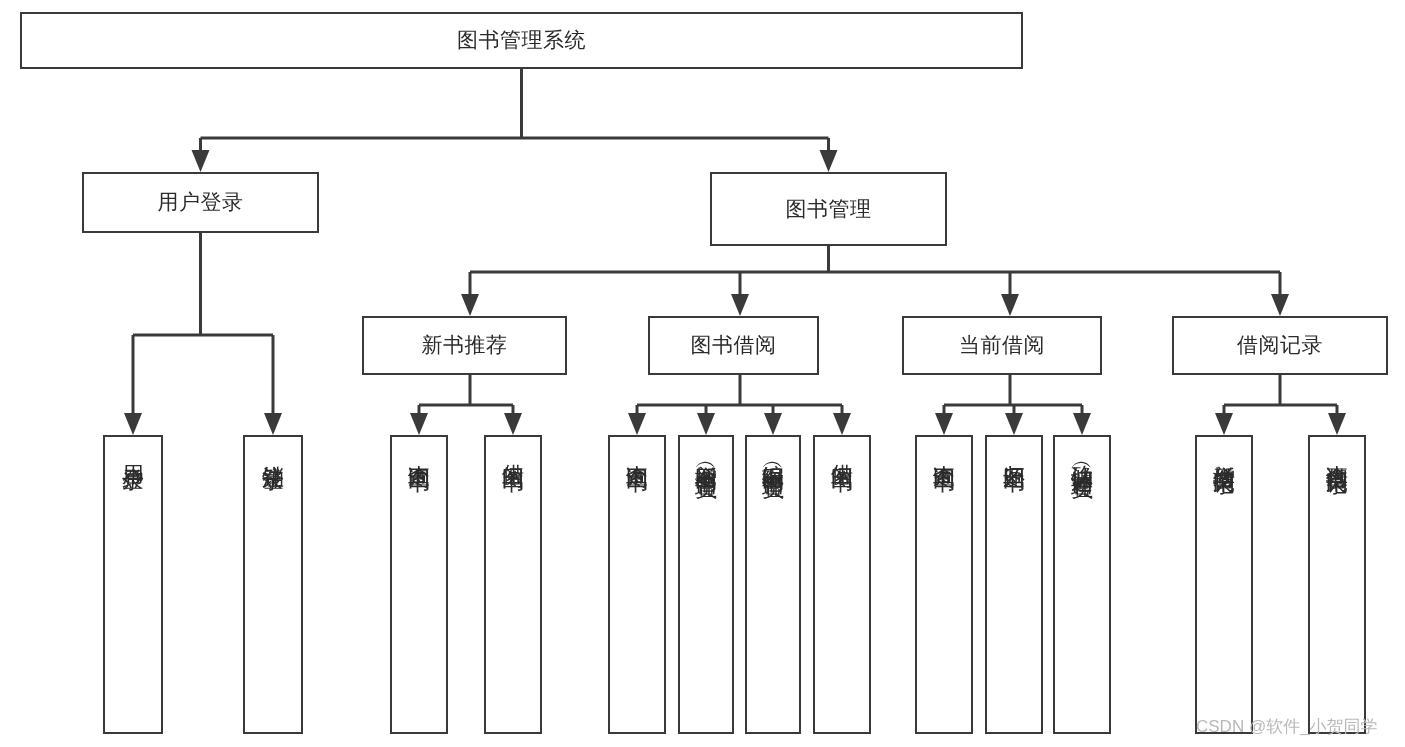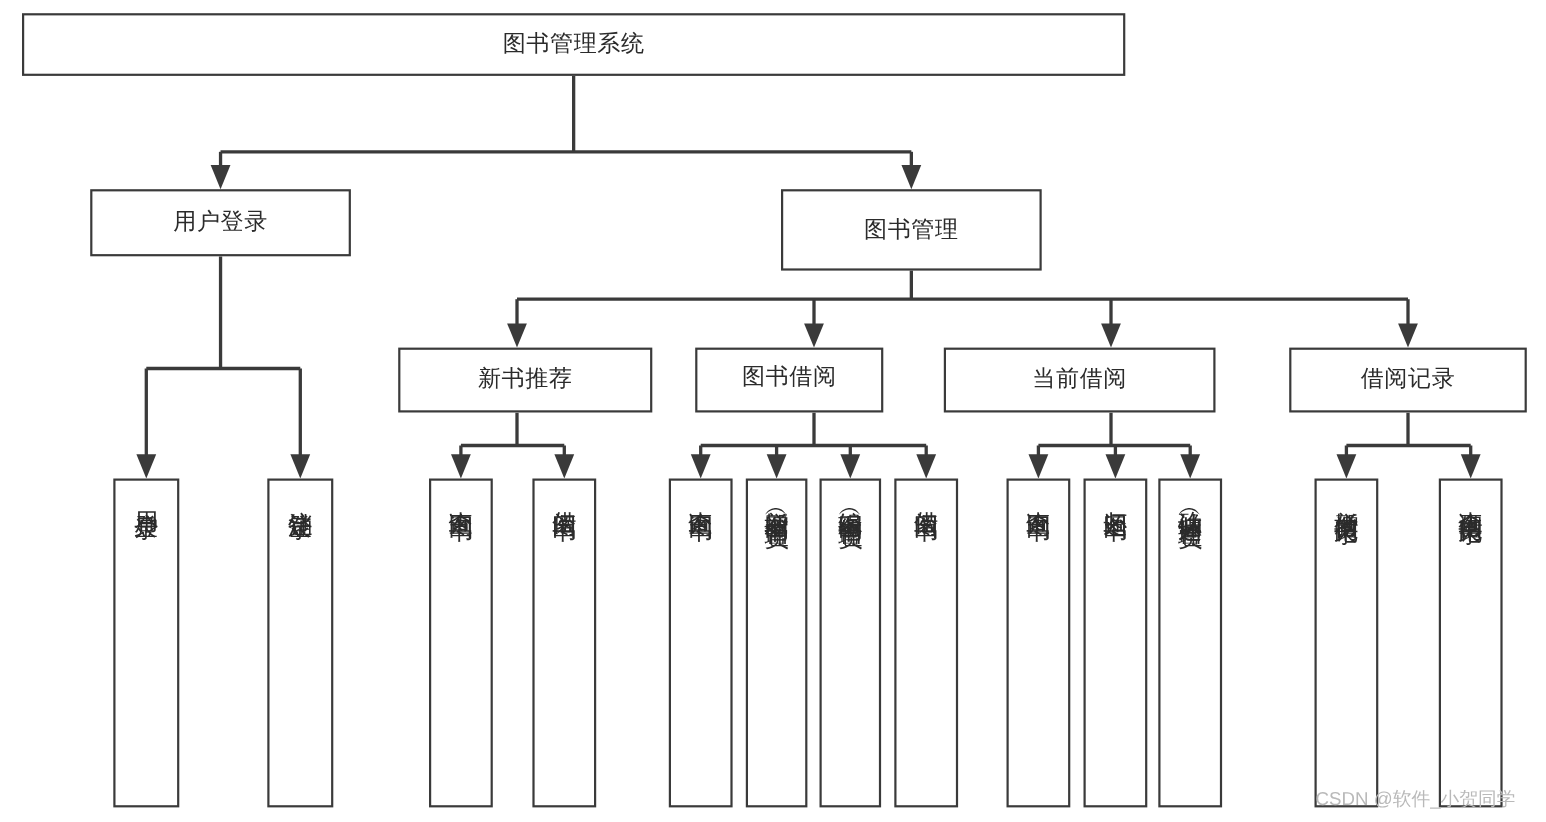--- a/index.html
+++ b/index.html
@@ -125,27 +125,27 @@
   <div id="node-layer">
       <div class="node horizontal" style="left: 20px; top: 12px; width: 1003px; height: 57px;">
         <span class="node-label">图书管理系统</span>
       </div>
       <div class="node horizontal" style="left: 82px; top: 172px; width: 237px; height: 61px;">
         <span class="node-label">用户登录</span>
       </div>
       <div class="node horizontal" style="left: 710px; top: 172px; width: 237px; height: 74px;">
         <span class="node-label">图书管理</span>
       </div>
-      <div class="node horizontal" style="left: 362px; top: 316px; width: 231px; height: 59px;">
+      <div class="node horizontal" style="left: 362px; top: 316px; width: 205px; height: 59px;">
         <span class="node-label">新书推荐</span>
       </div>
-      <div class="node horizontal" style="left: 632px; top: 316px; width: 171px; height: 59px; font-family: Liberation Mono, monospace;">
+      <div class="node horizontal" style="left: 648px; top: 316px; width: 171px; height: 59px;">
         <span class="node-label">图书借阅</span>
       </div>
-      <div class="node horizontal" style="left: 858px; top: 316px; width: 247px; height: 59px;">
+      <div class="node horizontal" style="left: 902px; top: 316px; width: 200px; height: 59px;">
         <span class="node-label">当前借阅</span>
       </div>
       <div class="node horizontal" style="left: 1172px; top: 316px; width: 216px; height: 59px;">
         <span class="node-label">借阅记录</span>
       </div>
       <div class="node vertical" style="left: 103px; top: 435px; width: 60px; height: 299px;">
         <span class="node-label">用户登录</span>
       </div>
       <div class="node vertical" style="left: 243px; top: 435px; width: 60px; height: 299px;">
         <span class="node-label">注销登录</span>

